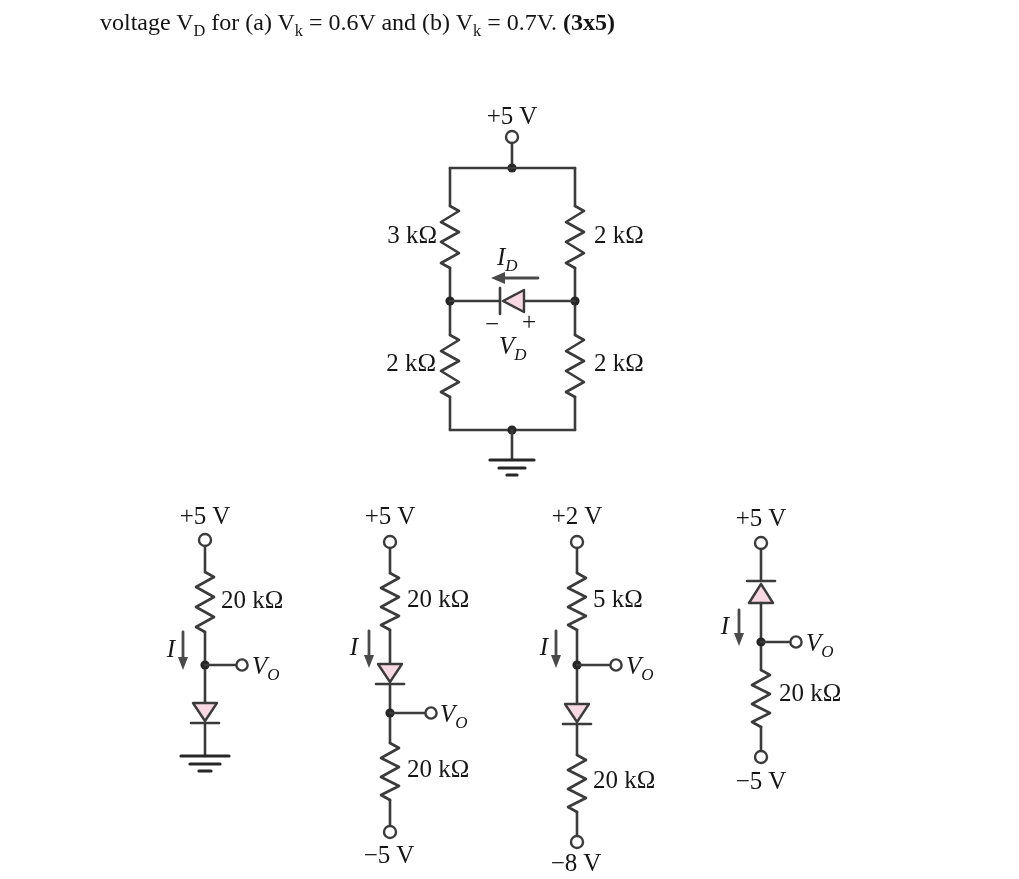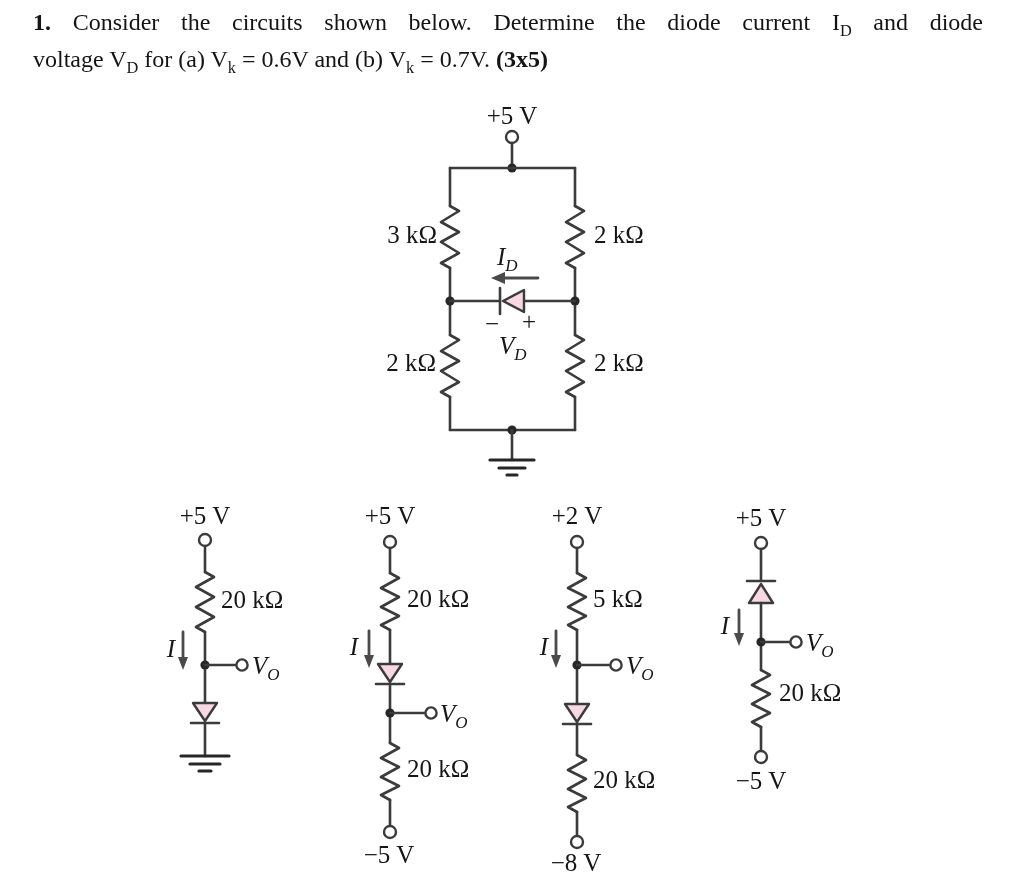--- a/index.html
+++ b/index.html
@@ -4,42 +4,41 @@
 <style>
   html,body { margin:0; padding:0; }
   body {
     width:1019px; height:879px; background:#ffffff;
     font-family:"Liberation Serif", serif; color:#141414;
     position:relative; overflow:hidden;
   }
   .problem { position:absolute; left:33px; top:4px; width:950px;
     font-size:24px; line-height:37px; }
   .l1 { text-align:justify; text-align-last:justify; }
-  .l2 { }
+  .l2 { margin-left:67px; }
   .b { font-weight:bold; }
   sub.s { font-size:68%; line-height:0; }
   #diagram { position:absolute; left:0; top:0; }
   #diagram text { font-family:"Liberation Serif", serif; font-size:25px; fill:#161616; }
   .ital { font-style:italic; }
   .sub  { font-size:17px; }
   .sign { font-size:22px; }
   .wire { stroke:#3b3b3b; stroke-width:2.6; fill:none; stroke-linecap:round; }
   .comp { stroke:#3b3b3b; stroke-width:2.6; fill:none; stroke-linejoin:round; stroke-linecap:round; }
   .tri  { fill:#f7d8e3; stroke:#3b3b3b; stroke-width:2.4; stroke-linejoin:round; }
   .term { fill:#ffffff; stroke:#3b3b3b; stroke-width:2.4; }
   .node { fill:#262626; stroke:none; }
   .gnd  { stroke:#262626; stroke-width:3.2; stroke-linecap:round; }
   .arr  { stroke:#4a4a4a; stroke-width:2.8; stroke-linecap:round; }
   .arrh { fill:#4a4a4a; stroke:none; }
 </style>
 </head>
 <body>
 
 <div class="problem">
-  <div class="l1"><span class="b">1.</span> <span>Consider the circuits shown below. Determine the diode current I</span><sub class="s">D</sub><span> and diode</span></div>
   <div class="l2"><span>voltage V</span><sub class="s">D</sub><span> for (a) V</span><sub class="s">k</sub><span> = 0.6V and (b) V</span><sub class="s">k</sub><span> = 0.7V. </span><span class="b">(3x5)</span></div>
 </div>
 
 <svg id="diagram" width="1019" height="879" viewBox="0 0 1019 879">
 
   <g>
     <text x="512" y="124" text-anchor="middle">+5 V</text>
     <circle class="term" cx="512" cy="137" r="6"></circle>
     <line class="wire" x1="512" y1="143" x2="512" y2="168"></line>
     <circle class="node" cx="512" cy="168" r="4.6"></circle>

